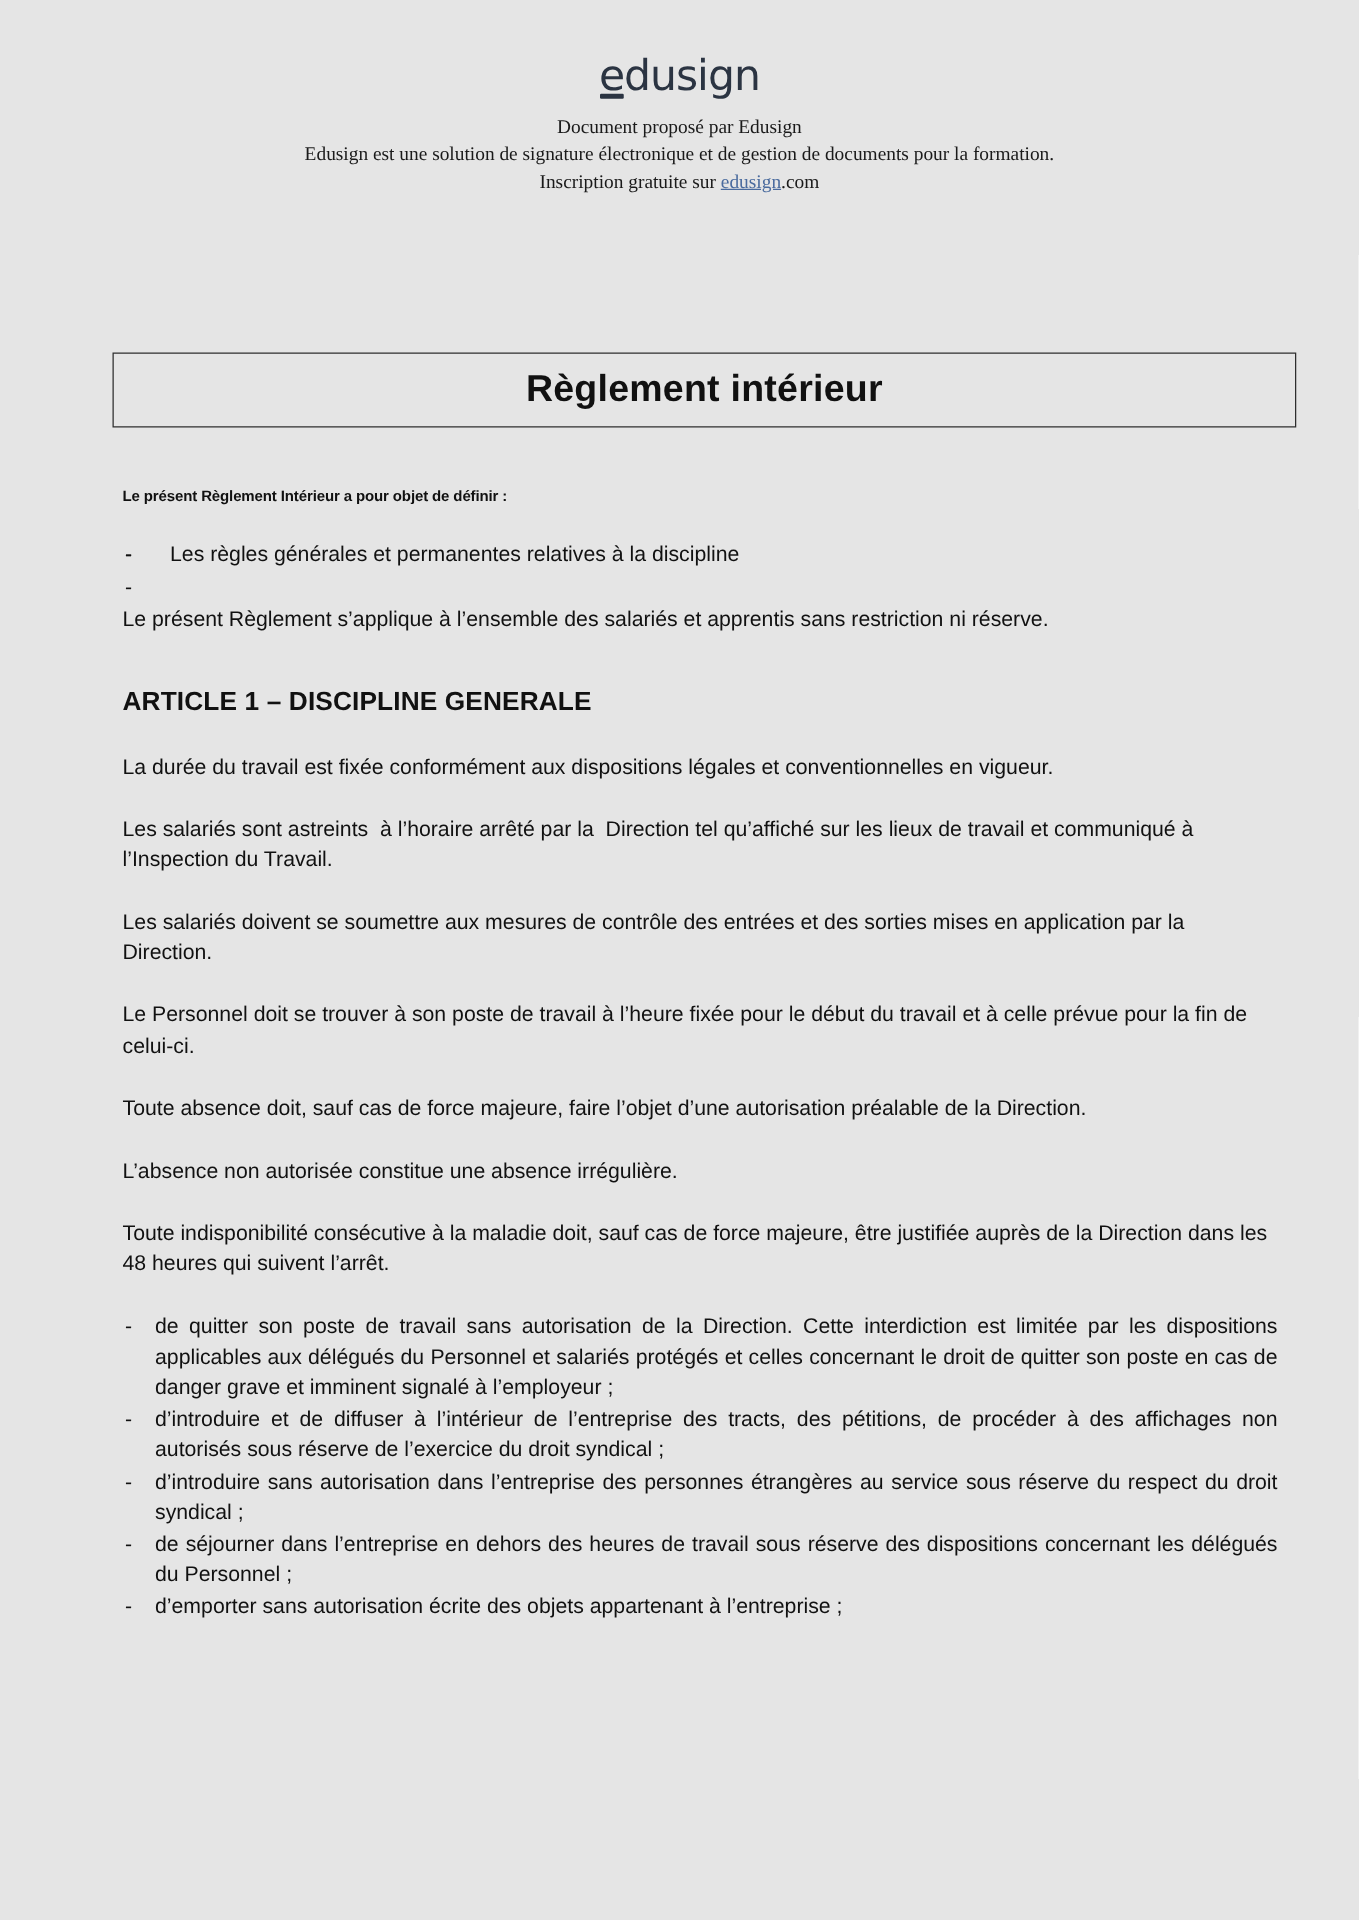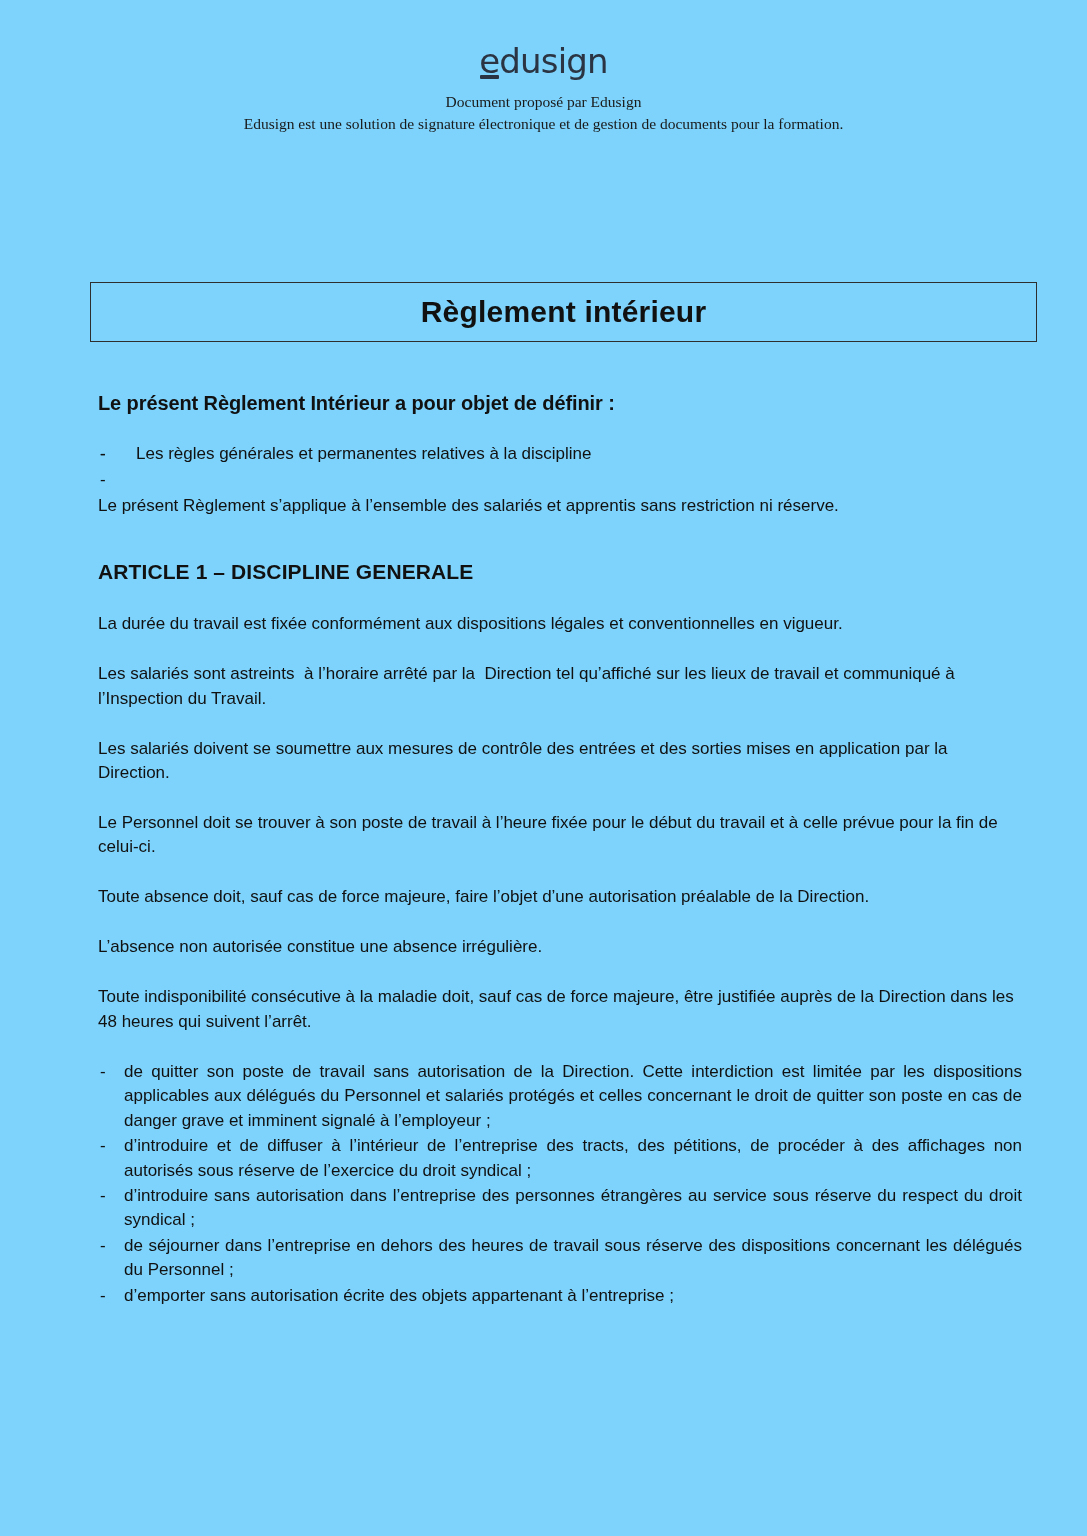--- a/index.html
+++ b/index.html
@@ -13,21 +13,21 @@
     position: relative;
     font-family: "Liberation Sans", sans-serif;
     color: #111111;
     overflow: hidden;
   }
 
   .page {
     width: 1087px;
     height: 1536px;
     position: relative;
-    background: #7dd3fc;
+    background: #e5e5e5;
     box-sizing: border-box;
   }
 
   
   .brand-header {
     padding-top: 44px;
     text-align: center;
   }
   .logo {
     display: inline-block;
@@ -91,21 +91,21 @@
 
   
   .content {
     position: absolute;
     left: 98px;
     top: 390px;
     width: 924px;
   }
 
   .lead {
-    font-size: 20px;
+    font-size: 12px;
     font-weight: bold;
     line-height: 1.3;
     margin: 0 0 26px 0;
     letter-spacing: -0.1px;
   }
 
   .dash-list {
     list-style: none;
     margin: 0 0 28px 0;
     padding: 0;
@@ -170,20 +170,21 @@
 
   <div class="brand-header">
     <div class="logo">
       <span class="logo-e">e<span class="logo-underline"></span></span><span>dusign</span>
     </div>
   </div>
 
   <div class="header-note">
     <span class="line">Document proposé par Edusign</span>
     <span class="line">Edusign est une solution de signature électronique et de gestion de documents pour la formation.</span>
+    <span class="line"><span>Inscription gratuite sur </span><a class="link-edusign" href="#">edusign</a><span>.com</span></span>
   </div>
 
   <div class="title-box">
     <h1>Règlement intérieur</h1>
   </div>
 
   <div class="content">
 
     <p class="lead">Le présent Règlement Intérieur a pour objet de définir :</p>
 

